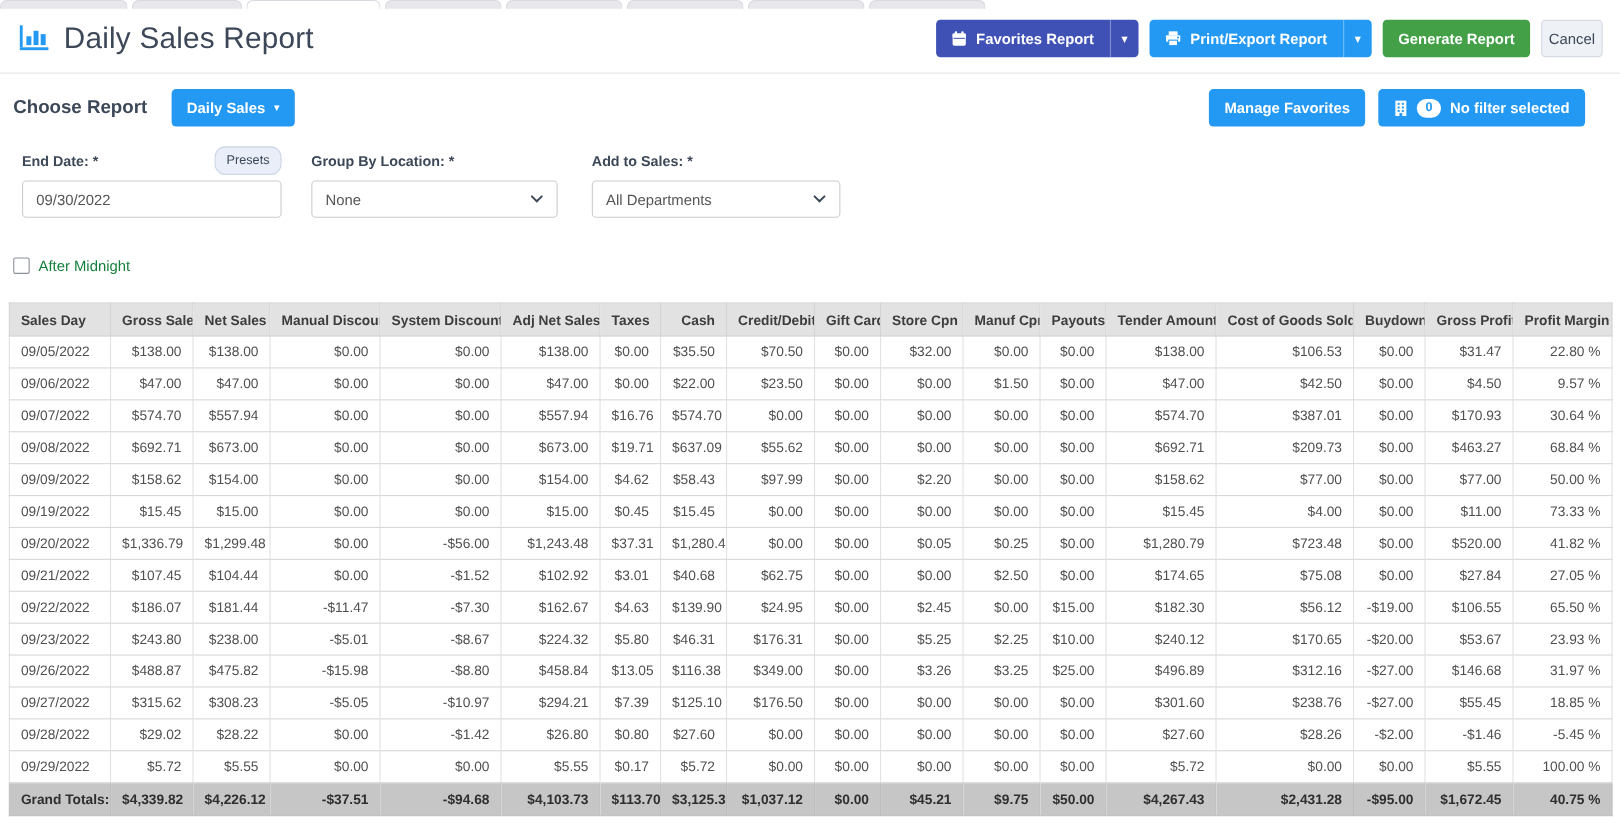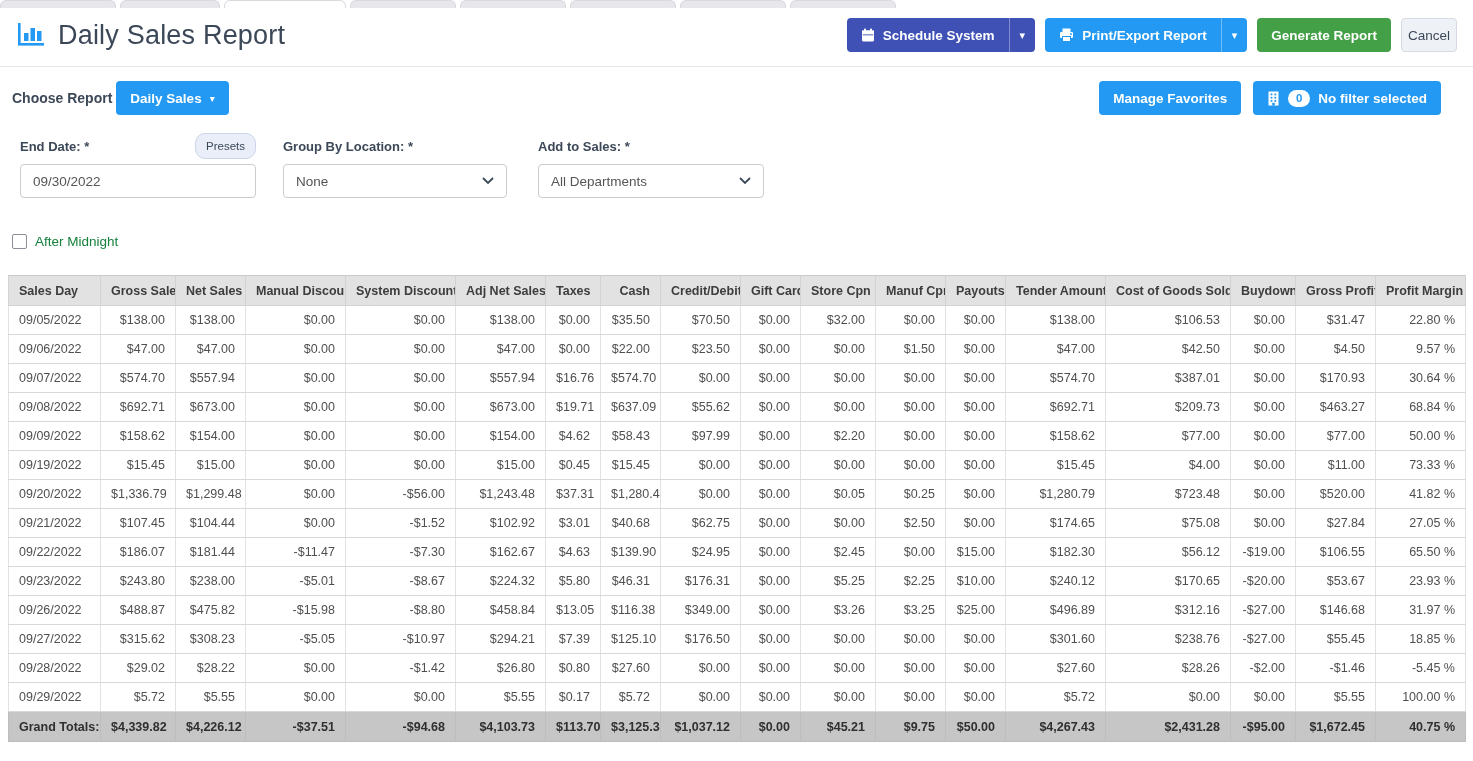--- a/index.html
+++ b/index.html
@@ -28,21 +28,21 @@
   .btn .caretseg{padding:0 10px;height:100%;display:flex;align-items:center;
     border-left:1px solid rgba(255,255,255,.35);font-size:11px;}
   .btn-indigo{background:var(--indigo);}
   .btn-blue{background:var(--blue);}
   .btn-green{background:var(--green);padding:0 14px;}
   .btn-cancel{background:#eef1f6;color:#3c4858;border:1px solid #d5dae3;padding:0 6px;font-weight:400;}
   .divider{height:1px;background:#e7e7e7;margin:2px 0 0 0;}
 
   
   .toolbar{display:flex;align-items:center;padding:14px 16px 12px 12px;}
-  .choose-label{font-size:14px;font-weight:700;margin-right:4px;}
+  .choose-label{font-size:17px;font-weight:700;margin-right:22px;}
   .toolbar .spacer{flex:1;}
   .btn-sm{height:34px;background:var(--blue);color:#fff;border:none;border-radius:4px;
     padding:0 14px;font-family:inherit;font-size:13.5px;font-weight:600;cursor:pointer;
     display:inline-flex;align-items:center;gap:8px;}
   .filter-badge{background:#fff;color:var(--blue);border-radius:10px;min-width:22px;height:17px;
     display:inline-flex;align-items:center;justify-content:center;font-size:11.5px;font-weight:700;padding:0 4px;}
 
   
   .filters{display:flex;padding:8px 16px 0 8px;}
   .fgroup{display:flex;flex-direction:column;}
@@ -104,21 +104,21 @@
         <span class="seg">
           <span class="icon">
             <svg width="14" height="14" viewBox="0 0 14 14">
                 <rect x="1" y="2.5" width="12" height="11" rx="1.5" fill="#fff"></rect>
                 <rect x="1" y="2.5" width="12" height="3.4" fill="#fff"></rect>
                 <rect x="3" y="0.5" width="2" height="3.4" rx="0.8" fill="#fff"></rect>
                 <rect x="9" y="0.5" width="2" height="3.4" rx="0.8" fill="#fff"></rect>
                 <rect x="1.8" y="6.4" width="10.4" height="0.9" fill="#3f51b5"></rect>
               </svg>
           </span>
-          <span>Schedule System</span>
+          <span>Favorites Report</span>
         </span>
         <span class="caretseg">▾</span>
       </div>
       <div class="btn btn-blue">
         <span class="seg">
           <span class="icon">
             <svg width="15" height="14" viewBox="0 0 15 14">
                 <rect x="3.5" y="0.5" width="8" height="3.5" fill="#fff"></rect>
                 <rect x="1" y="4" width="13" height="6" rx="1" fill="#fff"></rect>
                 <rect x="3.5" y="8.5" width="8" height="5" fill="#fff" stroke="#2499f3" stroke-width="1"></rect>

